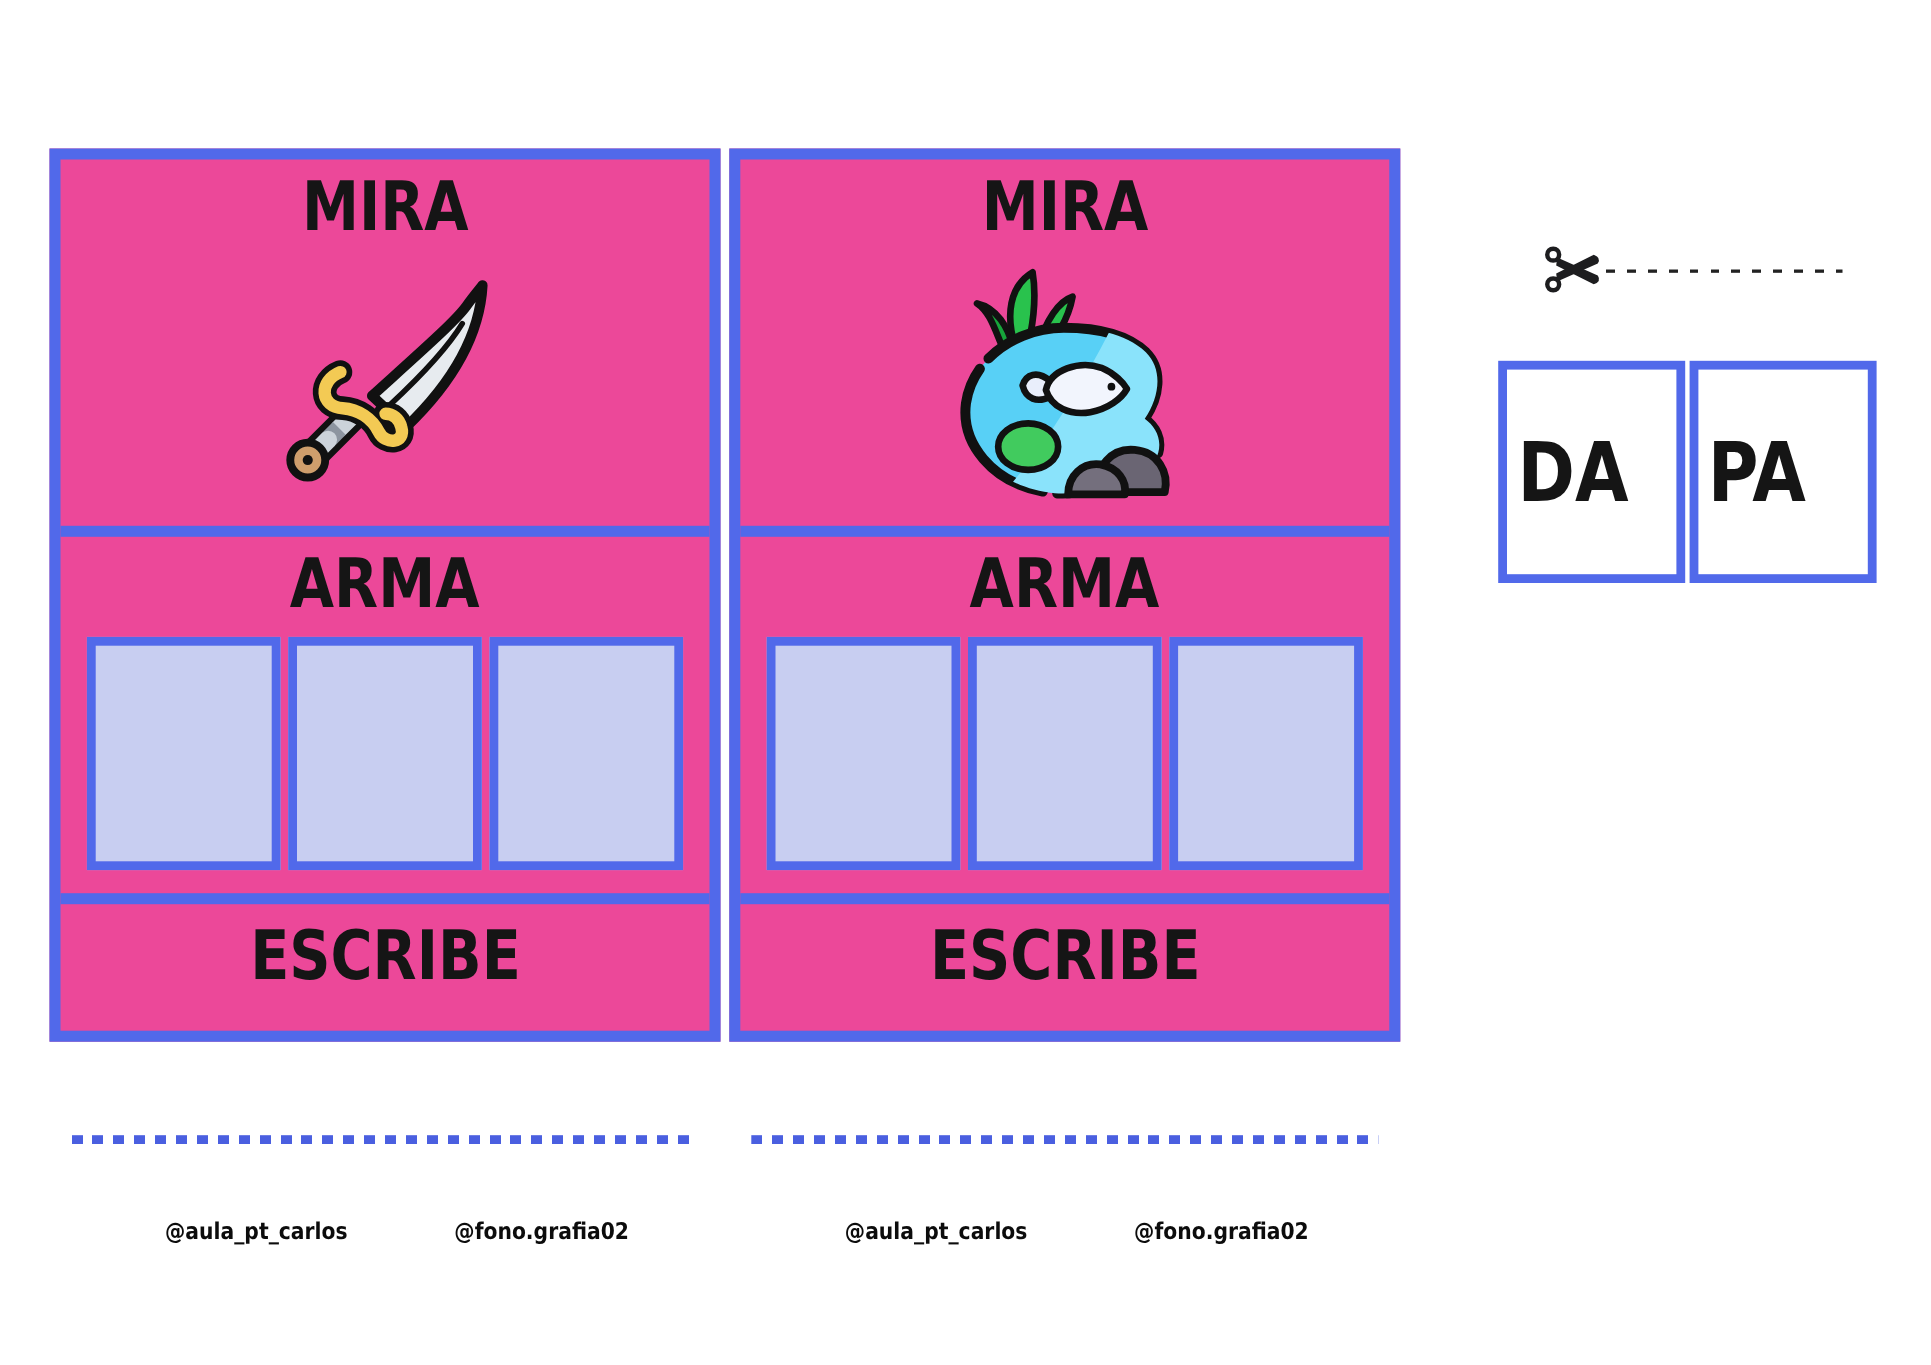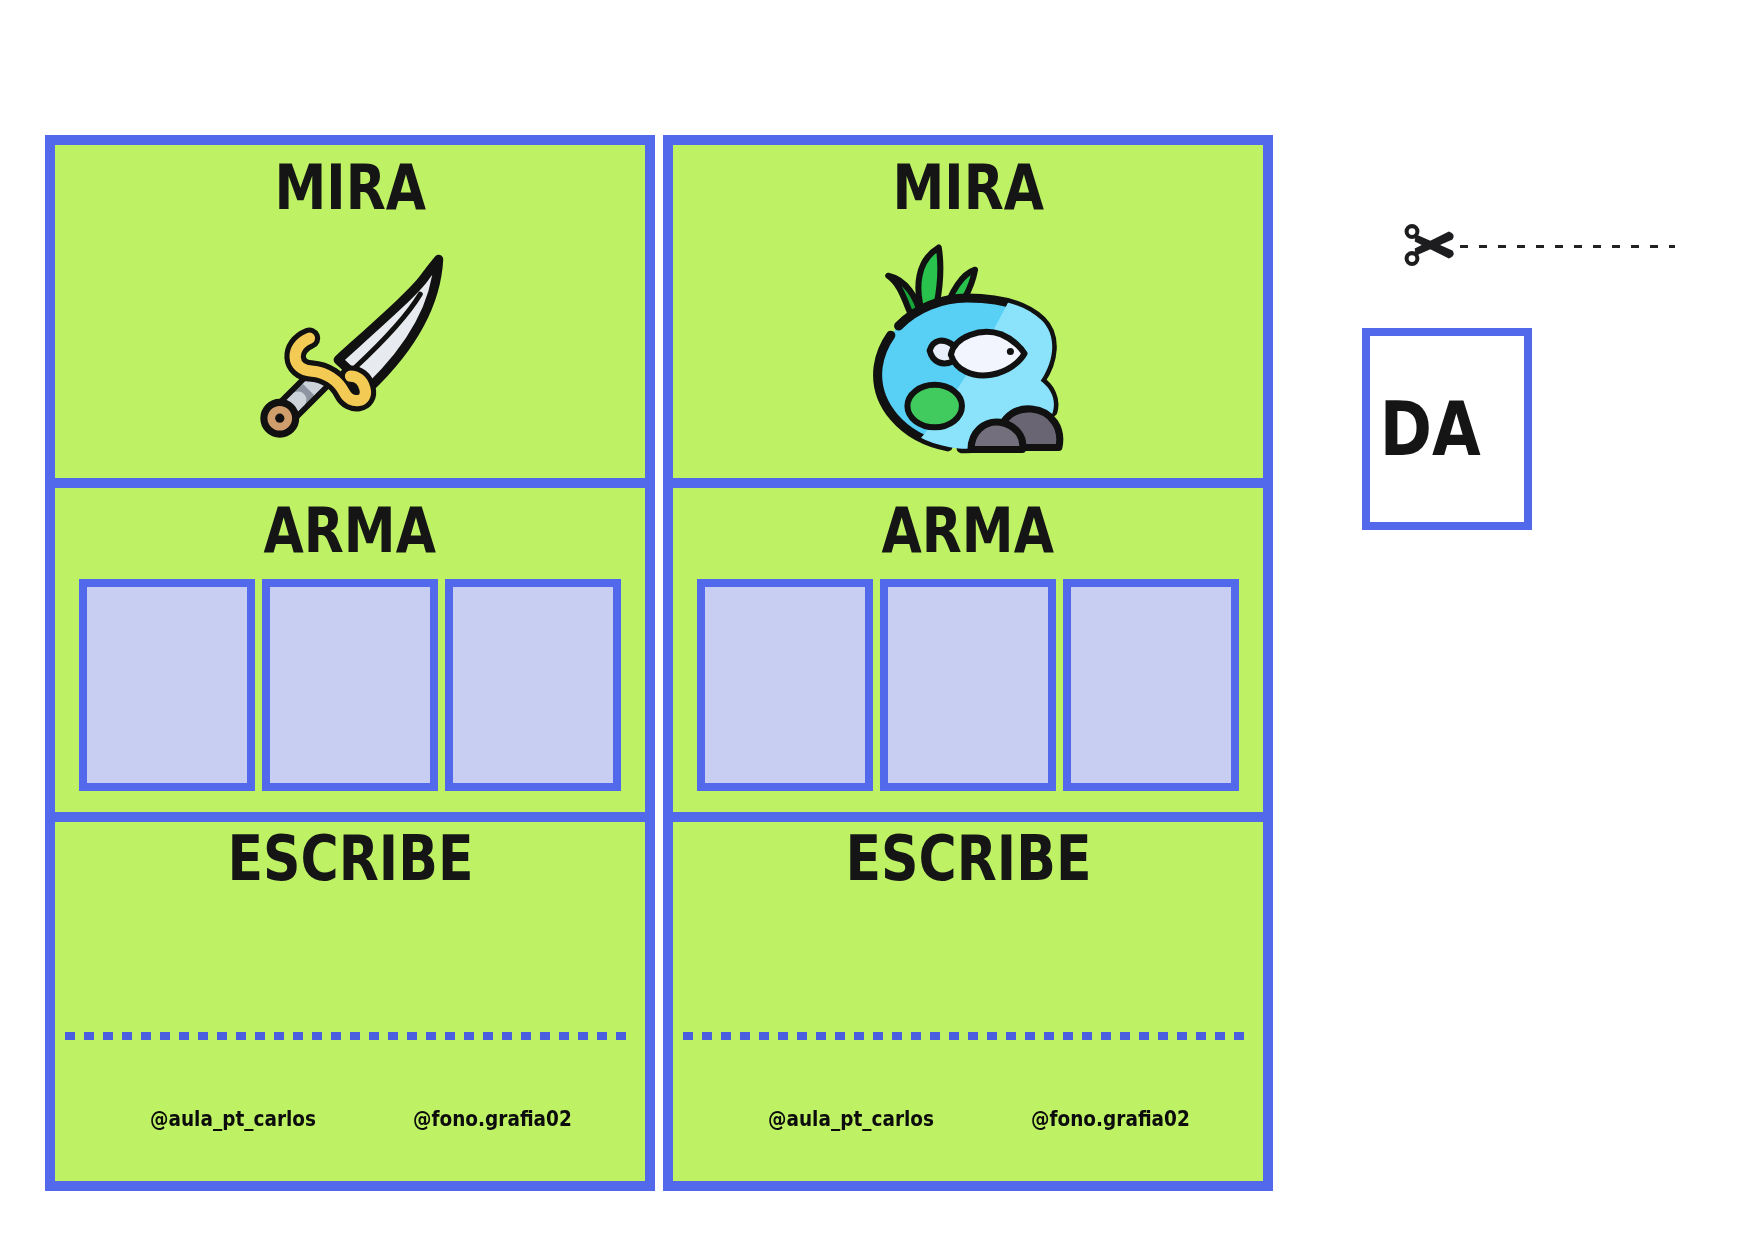--- a/index.html
+++ b/index.html
@@ -7,33 +7,33 @@
     --blue2:#4a5fe0;
     --lavender:#c8cef1;
     --ink:#151515;
   }
   *{margin:0;padding:0;box-sizing:border-box}
   html,body{background:#ffffff}
   body{font-family:"DejaVu Sans","Liberation Sans",sans-serif;color:var(--ink)}
   .sheet{position:relative;width:1755px;height:1241px;background:#fff;overflow:hidden}
 
   
-  .card{position:absolute;top:135px;width:610px;height:1056px;
-        border:10px solid var(--blue);background:#bef264}
+  .card{position:absolute;top:135px;width:610px;height:812px;
+        border:10px solid var(--blue);background:#ec4899}
   .card.c-left{left:45px}
   .card.c-right{left:663px}
   .hdiv{height:10px;width:100%;background:var(--blue)}
   .sec{width:100%;position:relative}
   .sec-mira{height:333px}
   .sec-arma{height:324px}
   .sec-escribe{height:311px}
 
   .title{ text-align:center;padding-top:12px;font-size:62px;line-height:1;
           font-weight:bold;color:var(--ink);letter-spacing:0}
-  .sec-escribe .title{padding-top:6px}
+  .sec-escribe .title{padding-top:16px}
   .squish{display:inline-block;transform:scaleX(.84)}
 
   .img-wrap{display:flex;justify-content:center;align-items:flex-start;margin-top:26px}
 
   .boxes{display:flex;justify-content:center;gap:7px;margin-top:17px}
   .sylbox{width:176px;height:212px;border:8px solid var(--blue);background:var(--lavender)}
 
   .write-line{position:absolute;left:10px;right:10px;top:210px;height:8px;
       background:repeating-linear-gradient(90deg,var(--blue2) 0 10px,transparent 10px 19px)}
 
@@ -145,15 +145,18 @@
         <path d="M14 42 L55 24 Q59 18 51 15 L13 34 Z" fill="#1d1d1f"></path>
       </svg>
     </span>
     <div class="dash"></div>
   </div>
 
   <div class="tiles">
     <div class="tile">
         <span class="squish">DA</span>
       </div>
+    <div class="tile">
+        <span class="squish">PA</span>
+      </div>
   </div>
 
 </div>
 
 </body></html>

